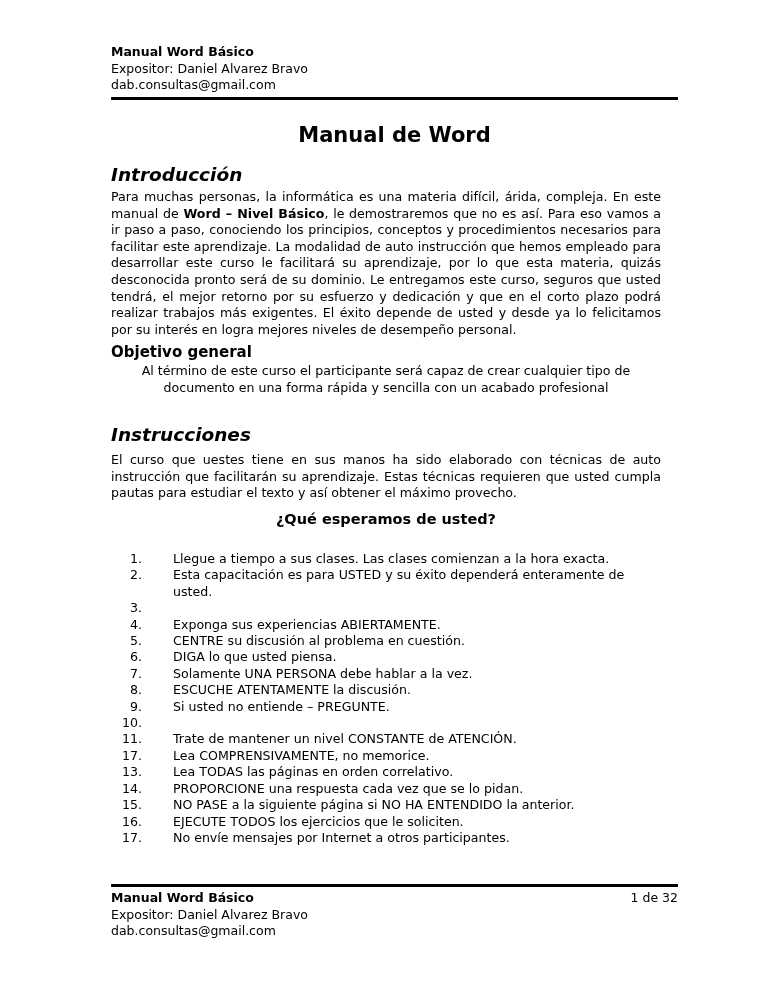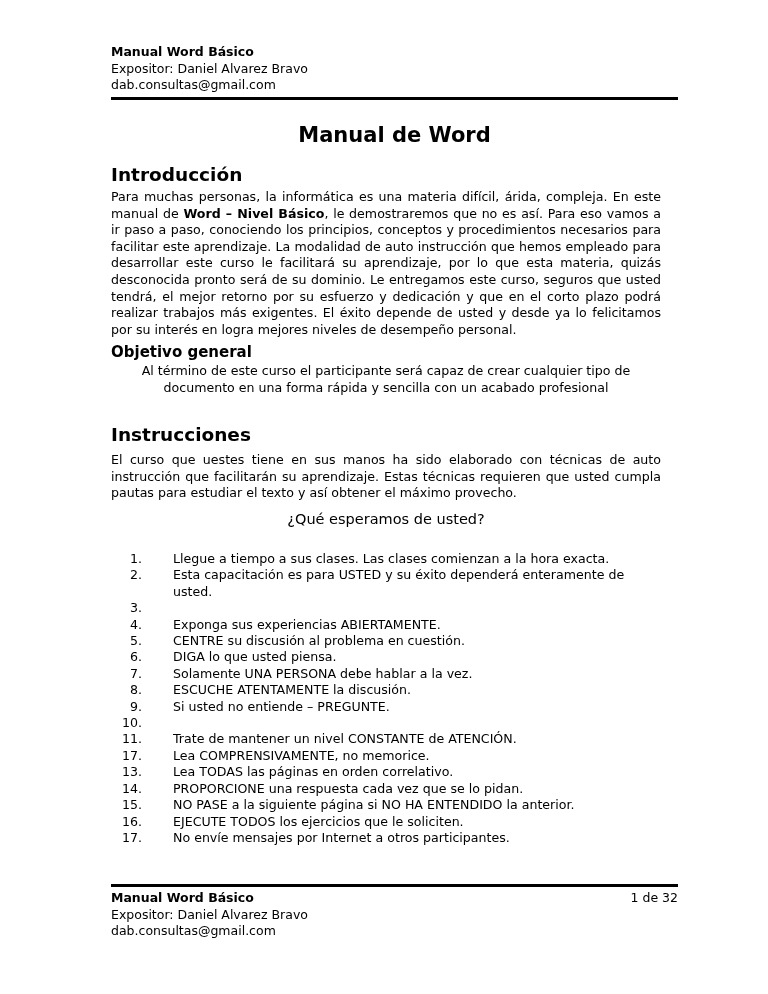--- a/index.html
+++ b/index.html
@@ -56,20 +56,21 @@
     width: 567px;
     text-align: center;
     font-size: 21px;
     font-weight: bold;
     line-height: 26px;
   }
 
   .h1-italic {
     font-size: 18.5px;
     font-weight: bold;
+    font-style: italic;
     line-height: 24px;
     margin: 0;
   }
   .h2-bold {
     font-size: 15px;
     font-weight: bold;
     line-height: 20px;
     margin: 0;
   }
   .para {
@@ -104,21 +105,21 @@
   }
   .sec-instrucciones .para { margin-top: 5px; }
 
   .center-heading {
     position: absolute;
     left: 111px;
     top: 509px;
     width: 550px;
     text-align: center;
     font-size: 14.5px;
-    font-weight: normal;
+    font-weight: bold;
     line-height: 20px;
   }
 
   
   .numbered-list {
     position: absolute;
     left: 111px;
     top: 551px;
     width: 550px;
     list-style: none;

